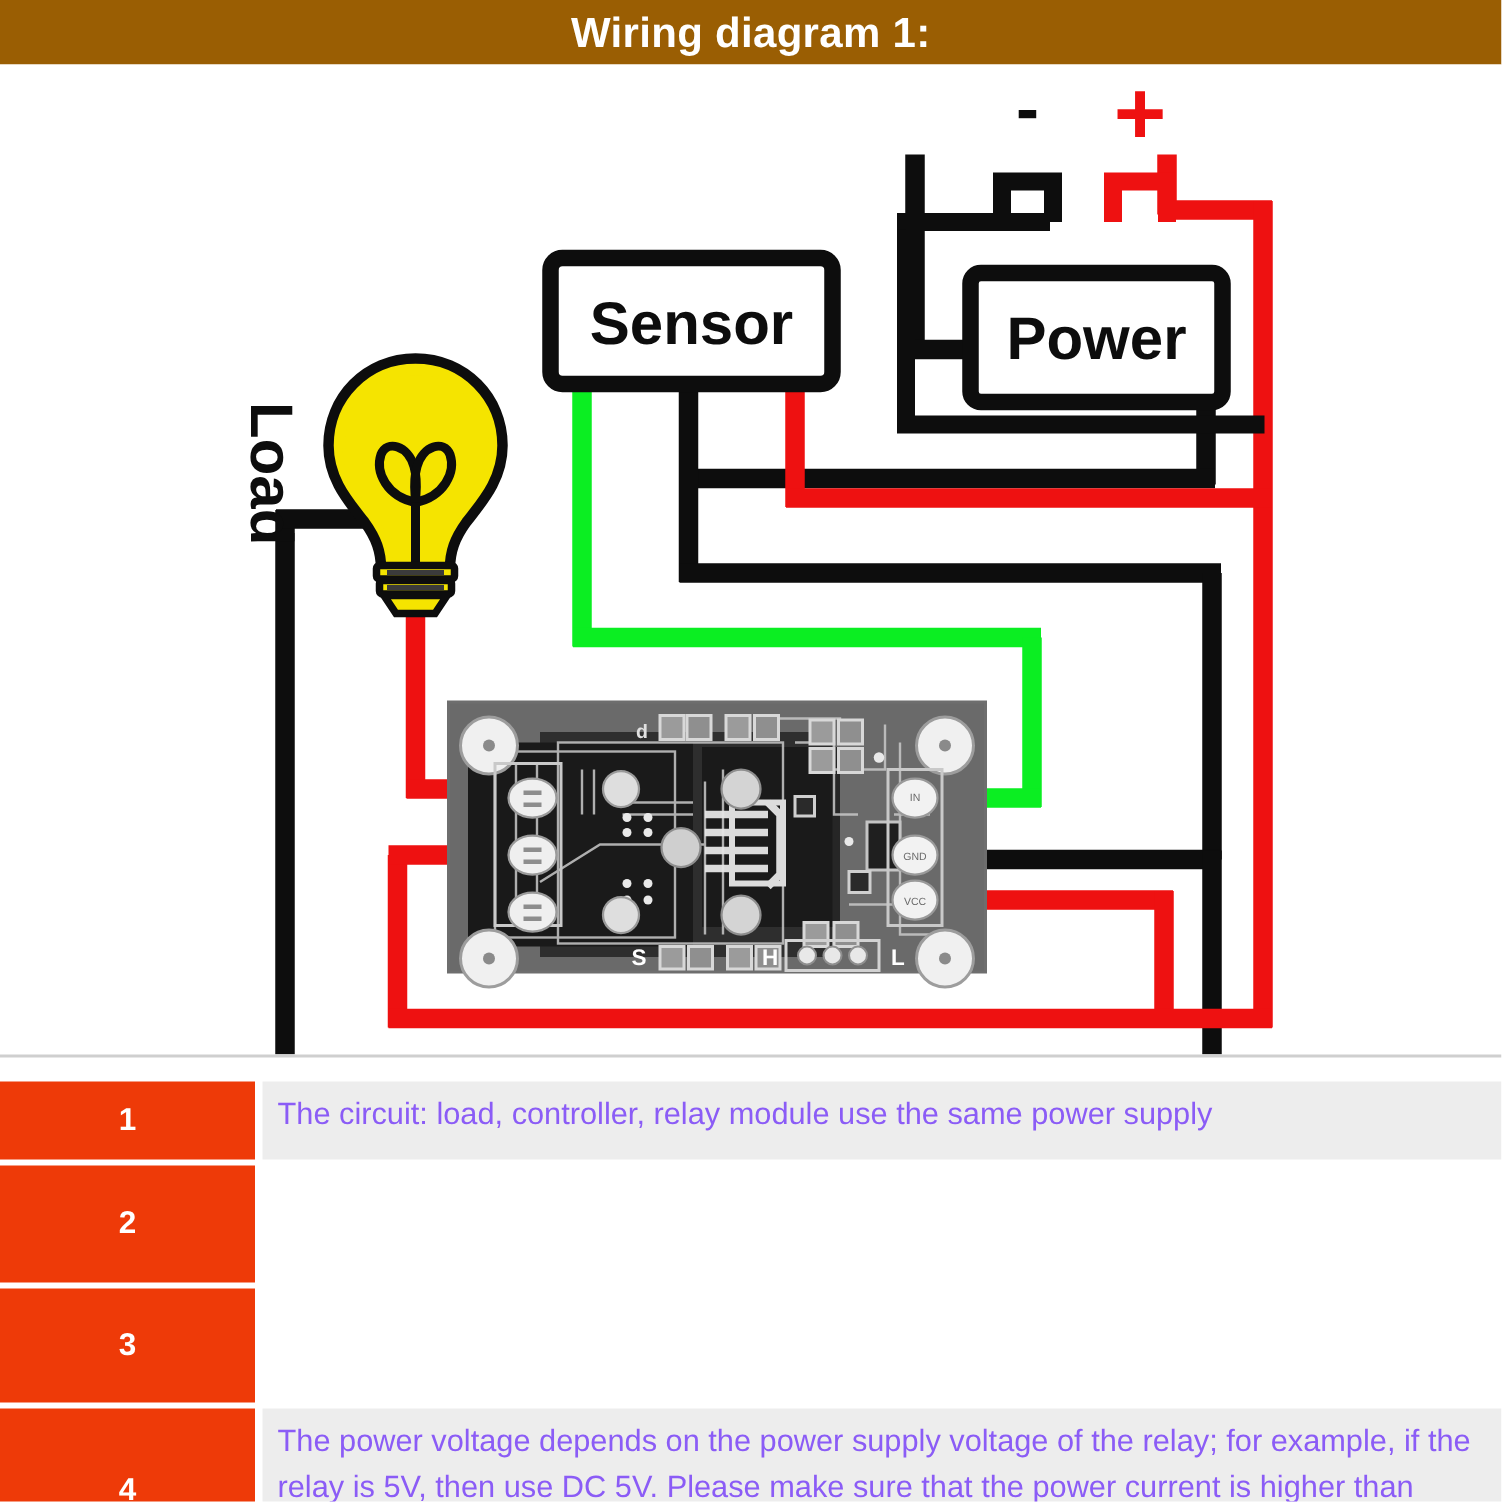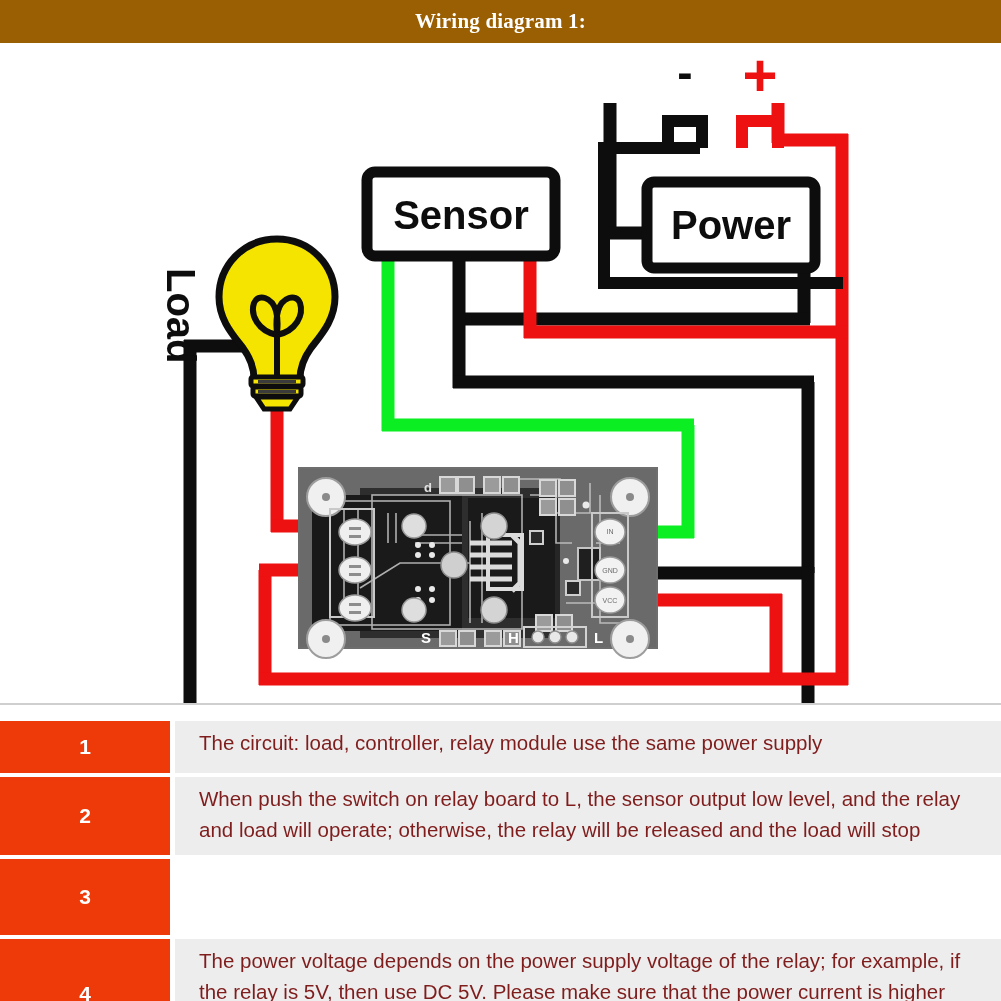--- a/index.html
+++ b/index.html
@@ -4,37 +4,37 @@
 <style>
   html,body{margin:0;padding:0;background:#fff;}
   body{width:1001px;height:1001px;overflow:hidden;
        font-family:"Liberation Sans","DejaVu Sans",sans-serif;}
 
   #page{position:relative;width:1001px;height:1001px;background:#ffffff;}
 
   
   .header{position:absolute;left:0;top:0;width:1001px;height:43px;
           background:#9a5e03;display:flex;align-items:center;justify-content:center;}
-  .header-title{color:#ffffff;font-size:21px;font-weight:bold;letter-spacing:.2px;
-                font-family:Liberation Serif, serif;}
+  .header-title{color:#ffffff;font-size:28px;font-weight:bold;letter-spacing:.2px;
+                font-family:Liberation Sans, sans-serif;}
 
   
   .diagram{position:absolute;left:0;top:43px;width:1001px;height:660px;background:#fff;}
   .diagram svg{display:block;}
 
   
   .notes{position:absolute;left:0;top:703px;width:1001px;height:298px;background:#ffffff;}
   .rule-top{position:absolute;left:0;top:0;width:1001px;height:2px;background:#cfcfcf;}
   .note-row{position:absolute;left:0;width:1001px;display:flex;}
   .note-num{width:170px;flex:0 0 170px;background:#ee3a08;color:#ffffff;
             font-size:21px;font-weight:bold;display:flex;align-items:center;
             justify-content:center;box-sizing:border-box;}
   .note-gap{width:5px;flex:0 0 5px;background:#ffffff;}
-  .note-text{flex:1 1 auto;background:#ededed;color:#7f1d1d;font-size:20.5px;
-             line-height:31px;padding:6px 16px 6px 24px;box-sizing:border-box;
+  .note-text{flex:1 1 auto;background:#ededed;color:#8b5cf6;font-size:20.5px;
+             line-height:31px;padding:6px 16px 6px 10px;box-sizing:border-box;
              font-family:"Liberation Sans",sans-serif;}
 </style>
 </head>
 <body>
 
 <div id="page">
 
   <div class="header">
     <span class="header-title">Wiring diagram 1:</span>
   </div>
@@ -293,21 +293,20 @@
 
     <div class="note-row" style="top:18px;height:52px;">
       <div class="note-num">1</div>
       <div class="note-gap"></div>
       <div class="note-text">The circuit: load, controller, relay module use the same power supply</div>
     </div>
 
     <div class="note-row" style="top:74px;height:78px;">
       <div class="note-num">2</div>
       <div class="note-gap"></div>
-      <div class="note-text">When push the switch on relay board to L, the sensor output low level, and the relay and load will operate; otherwise, the relay will be released and the load will stop</div>
     </div>
 
     <div class="note-row" style="top:156px;height:76px;">
       <div class="note-num">3</div>
       <div class="note-gap"></div>
     </div>
 
     <div class="note-row" style="top:236px;height:110px;">
       <div class="note-num">4</div>
       <div class="note-gap"></div>

